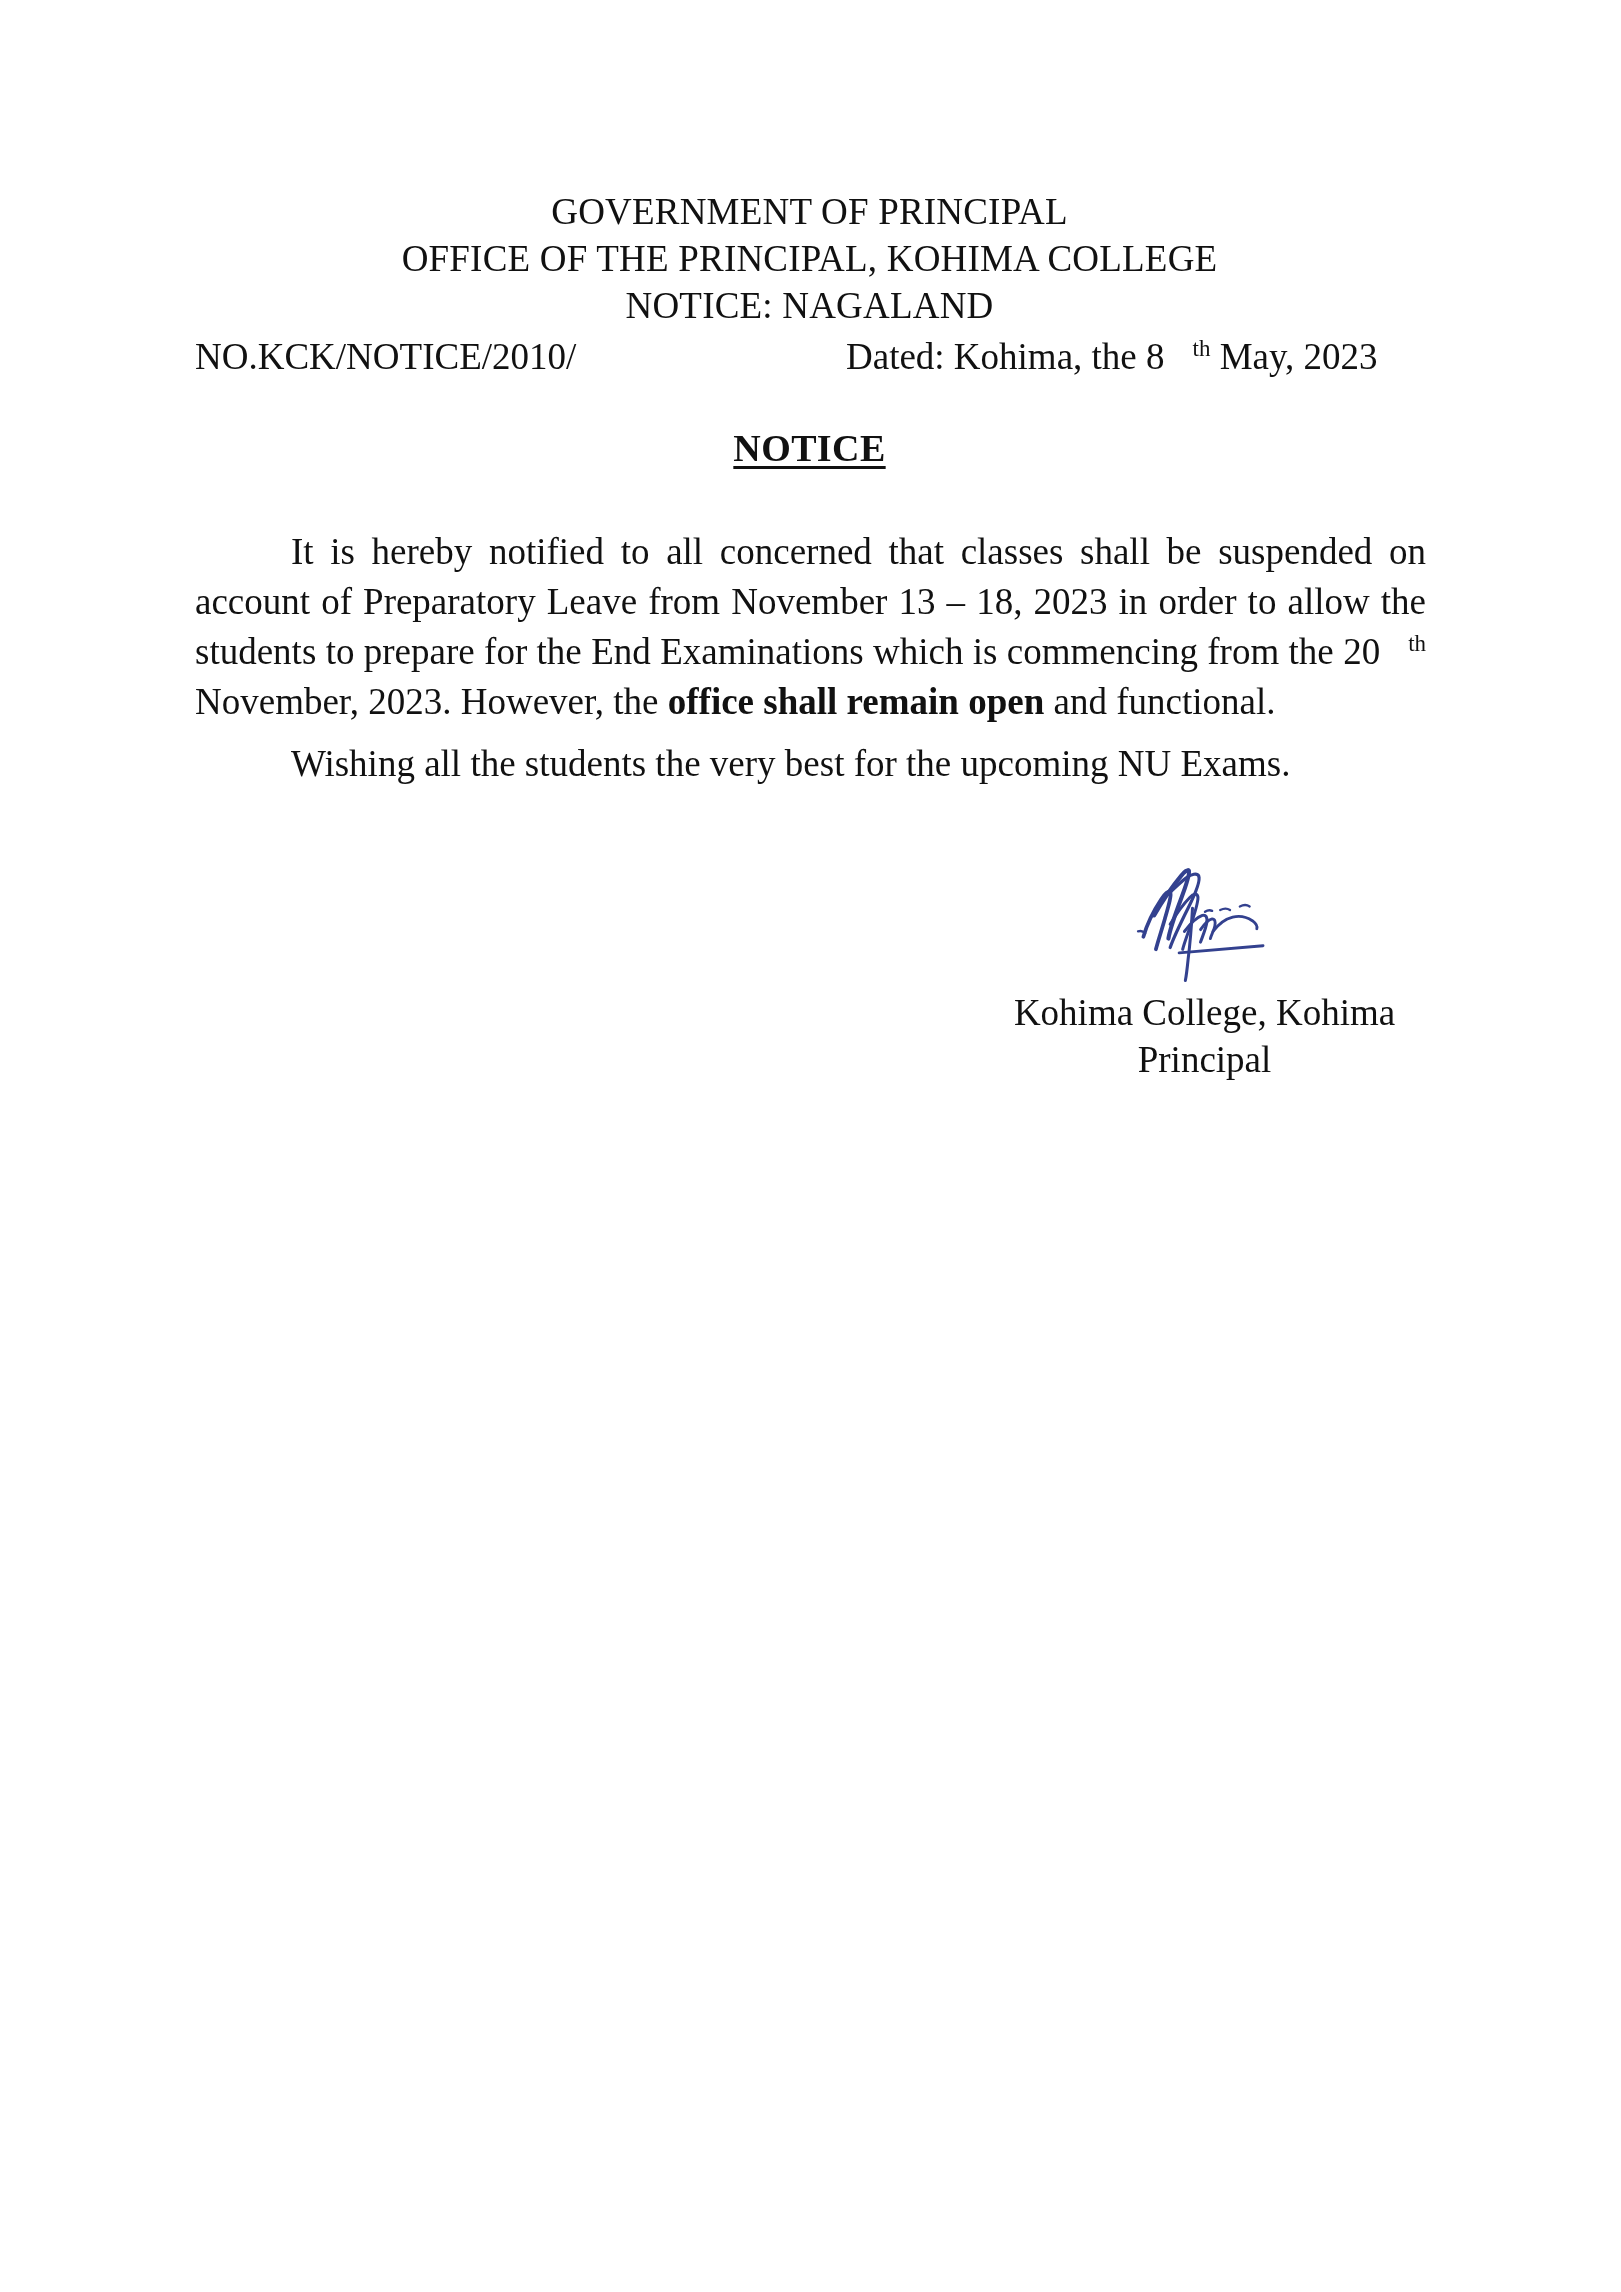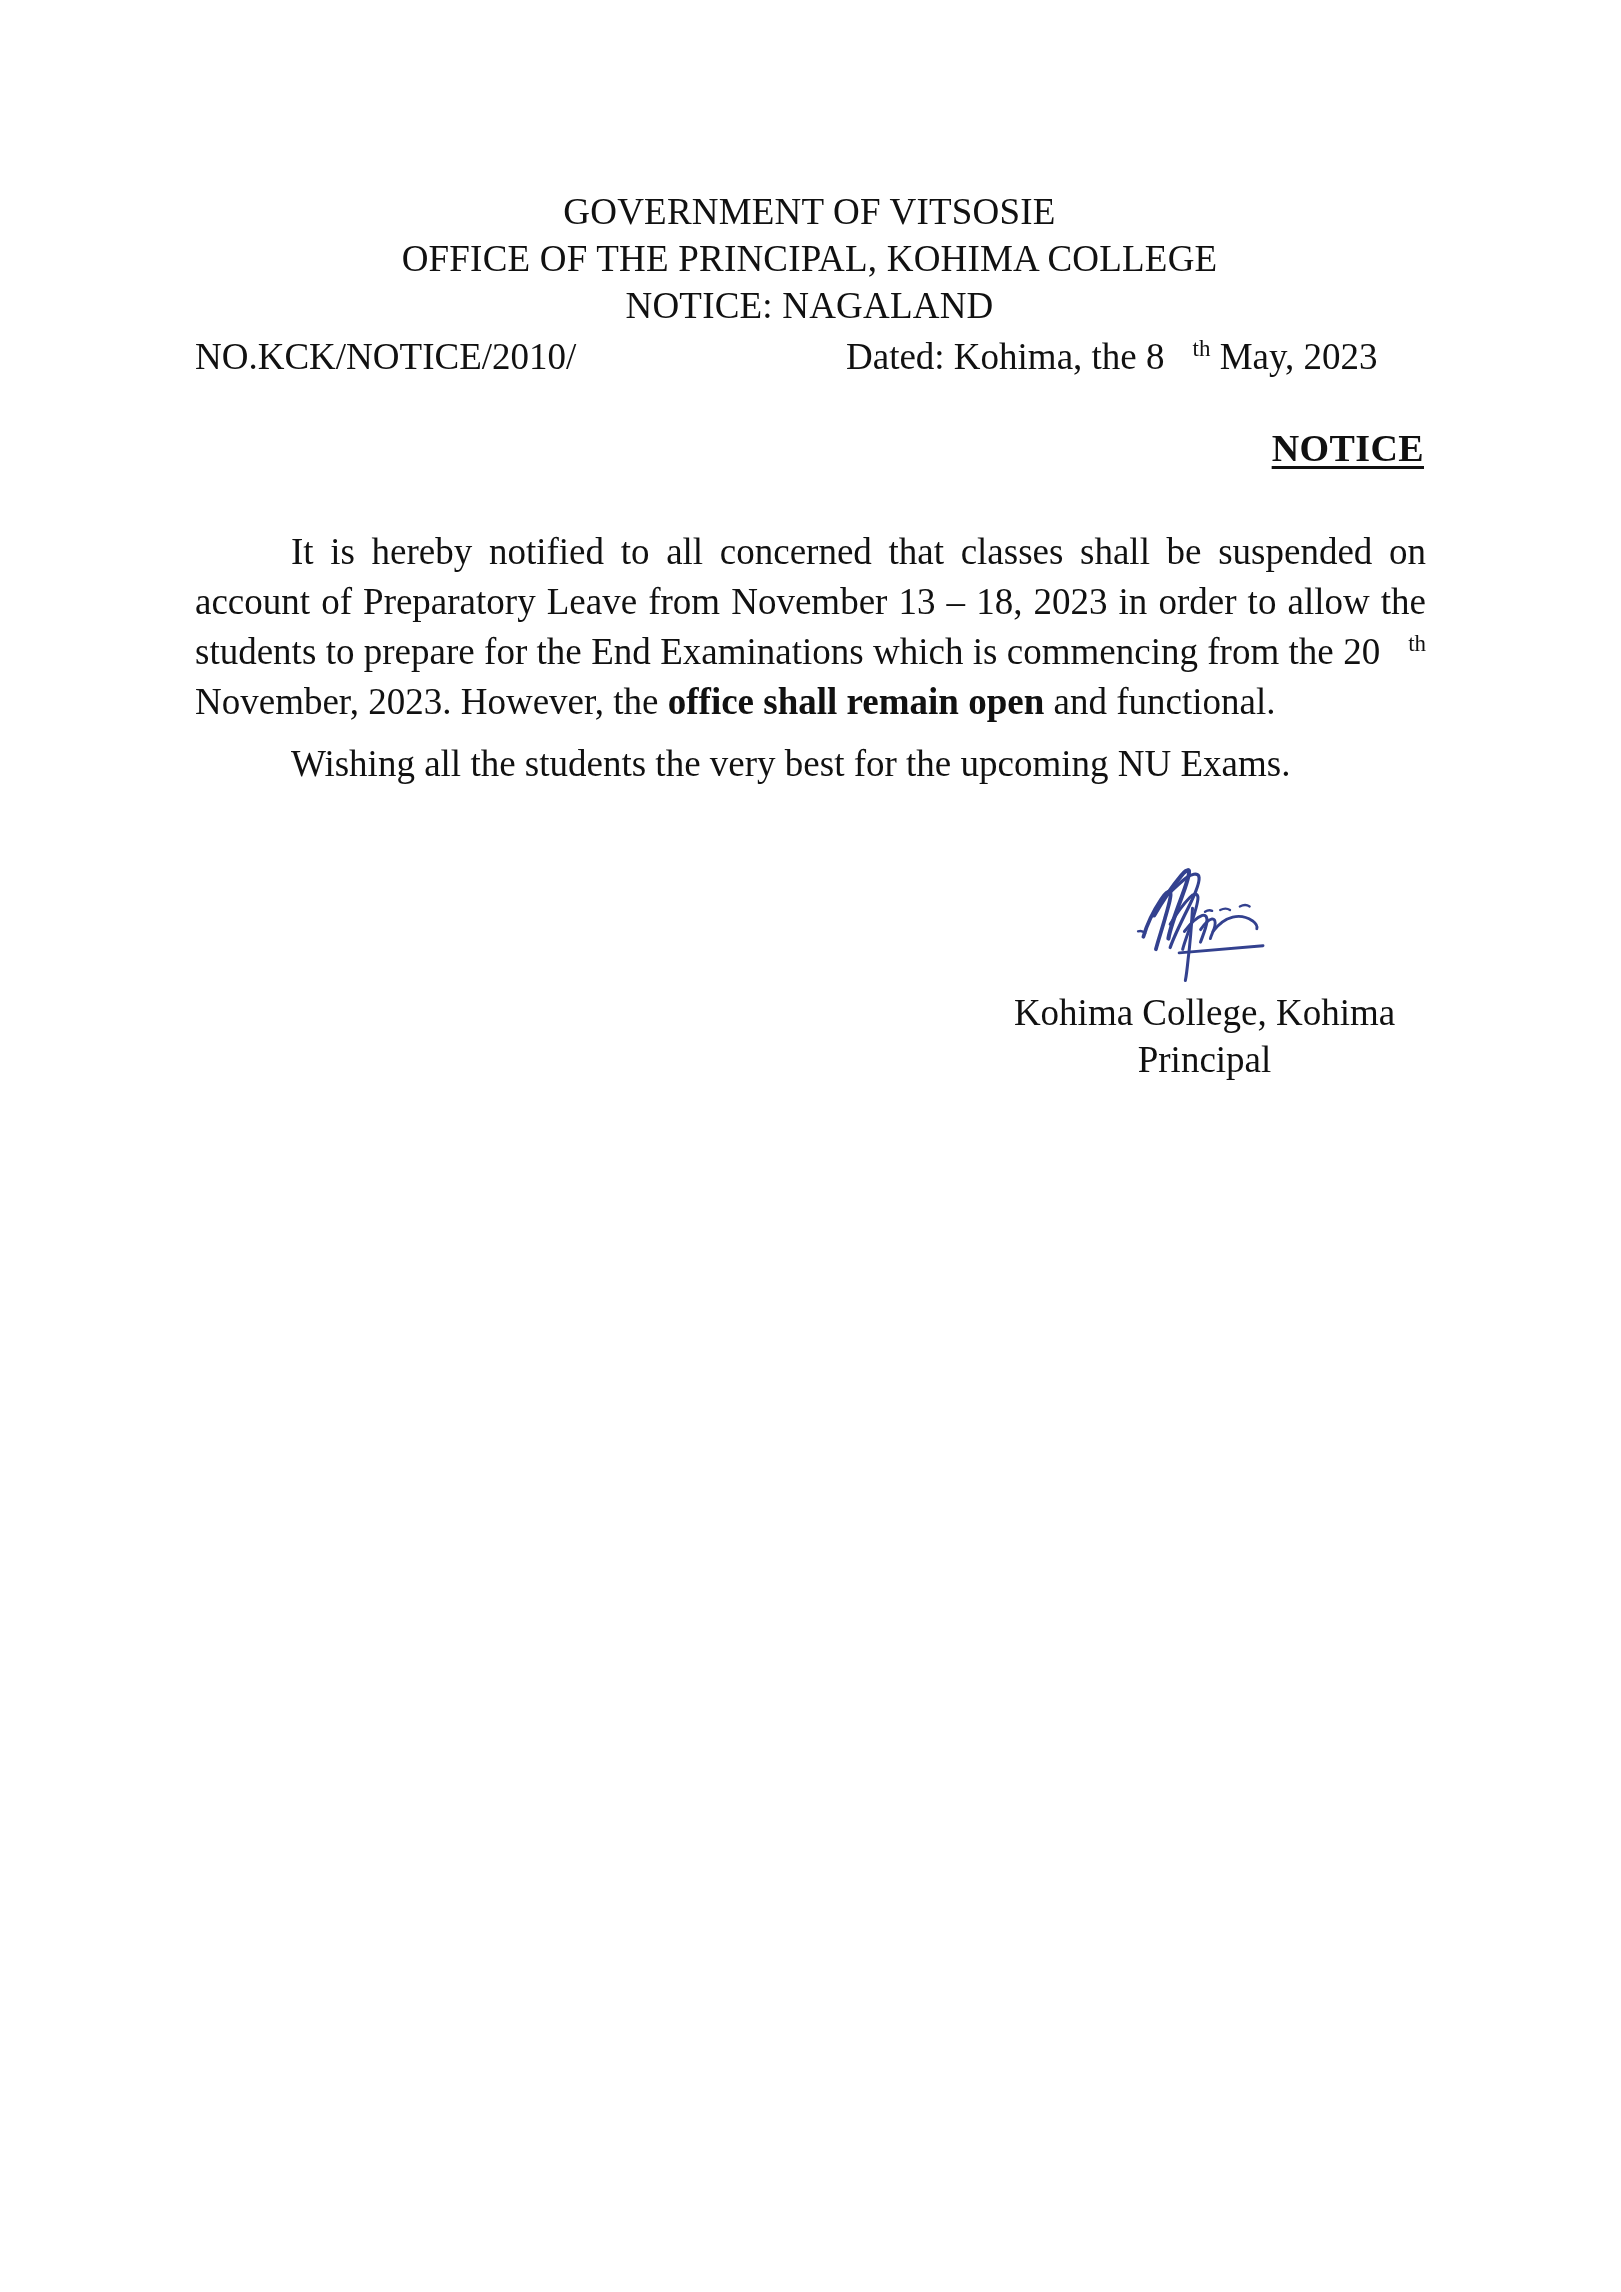--- a/index.html
+++ b/index.html
@@ -63,21 +63,21 @@
     line-height: 0;
     margin-left: 28px;
   }
 
   
   .notice-heading {
     position: absolute;
     left: 195px;
     top: 425px;
     width: 1229px;
-    text-align: right;
+    text-align: center;
   }
   .notice-heading span {
     font-size: 38px;
     font-weight: bold;
     line-height: 47px;
     text-decoration: underline;
     text-underline-offset: 4.5px;
     letter-spacing: 0.4px;
   }
 
@@ -121,21 +121,21 @@
     line-height: 47px;
     white-space: nowrap;
   }
 </style>
 </head>
 <body>
 
 <div class="page">
 
   <div class="letterhead">
-    <div class="letterhead-line">GOVERNMENT OF VITSOSIE</div>
+    <div class="letterhead-line">GOVERNMENT OF PRINCIPAL</div>
     <div class="letterhead-line">OFFICE OF THE PRINCIPAL, KOHIMA COLLEGE</div>
     <div class="letterhead-line">NOTICE: NAGALAND</div>
   </div>
 
   <div class="ref-row">
     <div class="ref-no">NO.KCK/NOTICE/2010/</div>
     <div class="ref-date"><span>Dated: Kohima, the 8</span><sup>th</sup><span> May, 2023</span></div>
   </div>
 
   <div class="notice-heading">

